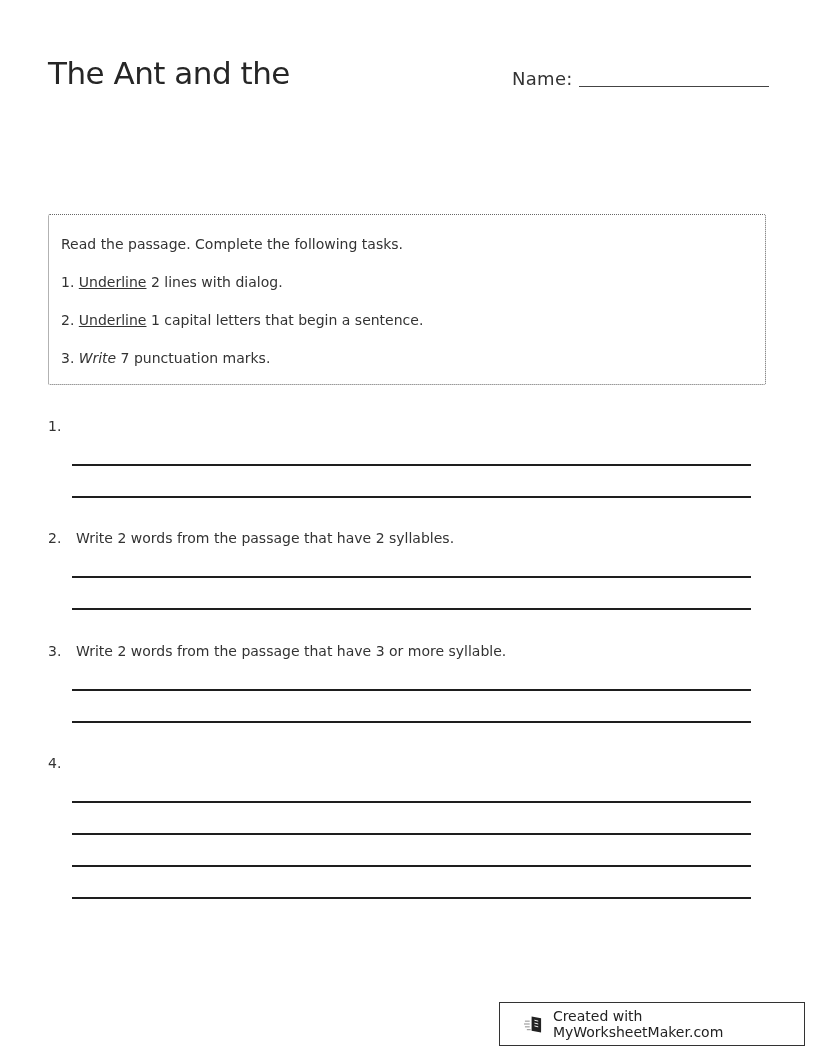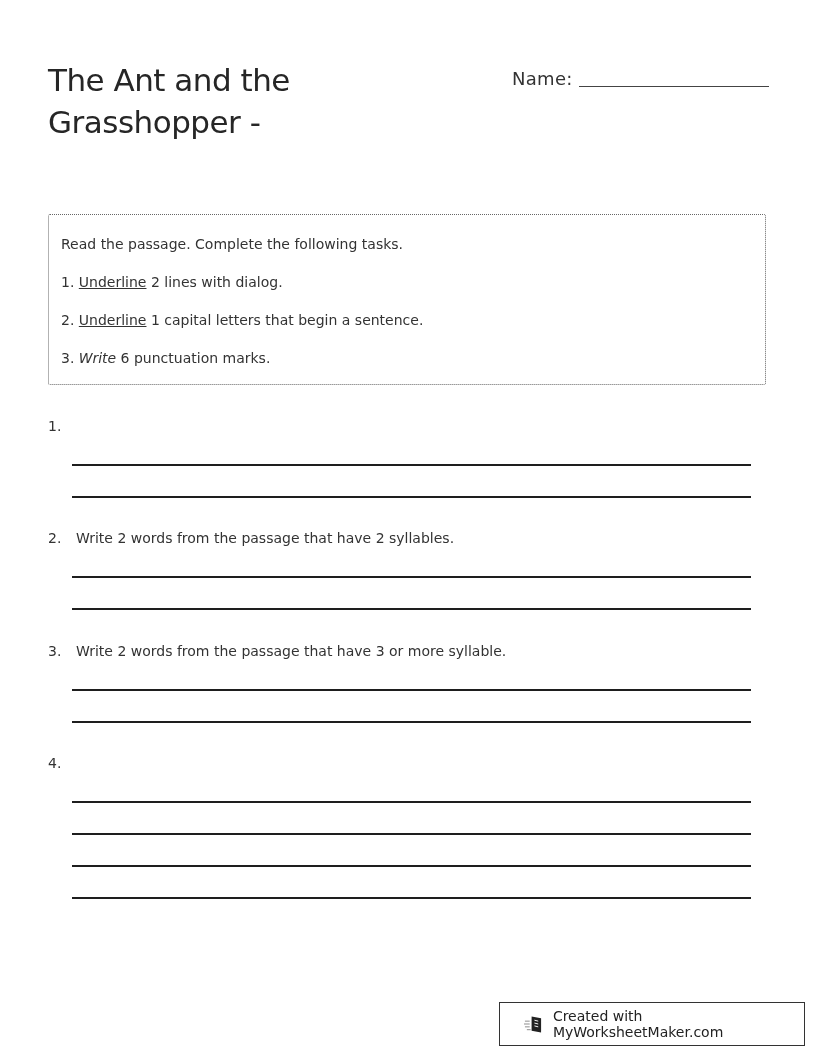--- a/index.html
+++ b/index.html
@@ -1,21 +1,21 @@
 <!DOCTYPE html>
 <html><head>
   <meta charset="utf-8">
   <style>
     html, body { margin: 0; padding: 0; background: #ffffff; }
     body {
       width: 816px; height: 1056px; position: relative; overflow: hidden;
       font-family: "DejaVu Sans", sans-serif; color: #2b2b2b;
     }
     .title {
-      position: absolute; left: 48px; top: 59px; width: 300px;
+      position: absolute; left: 48px; top: 52px; width: 300px;
       font-size: 31px; line-height: 42px; font-weight: normal; margin: 0;
       color: #262626; letter-spacing: -0.5px;
     }
     .title span { display: block; white-space: nowrap; }
     .name-field {
       position: absolute; left: 512px; top: 68px; display: flex; align-items: flex-end;
     }
     .name-label { font-size: 18px; color: #333; letter-spacing: 0.3px; }
     .name-line {
       width: 190px; height: 0; border-bottom: 1px solid #444; margin-left: 6px; margin-bottom: 2px;
@@ -41,41 +41,40 @@
       border: 1px solid #333; box-sizing: border-box; display: flex; align-items: center;
       padding-left: 24px; font-size: 14px; color: #222;
     }
     .footer svg { margin-right: 8px; }
   </style>
 </head>
 <body>
 
 <h1 class="title">
   <span>The Ant and the</span>
-  <span>Grasshopper -</span>
 </h1>
 
 <div class="name-field">
   <span class="name-label">Name:</span>
   <span class="name-line"></span>
 </div>
 
 <div class="instructions">
   <p>Read the passage. Complete the following tasks.</p>
   <p>
     <span>1.</span>
     <span class="u">Underline</span><span> 2 lines with dialog.</span>
   </p>
   <p>
     <span>2.</span>
     <span class="u">Underline</span><span> 1 capital letters that begin a sentence.</span>
   </p>
   <p>
     <span>3.</span>
-    <span class="i">Write</span><span> 6 punctuation marks.</span>
+    <span class="i">Write</span><span> 7 punctuation marks.</span>
   </p>
 </div>
 
 <div class="question" style="top:417px;">
   <div class="q-head">
     <span class="q-num">1.</span>
   </div>
   <div class="answer-line" style="top:47px;"></div>
   <div class="answer-line" style="top:79px;"></div>
 </div>

